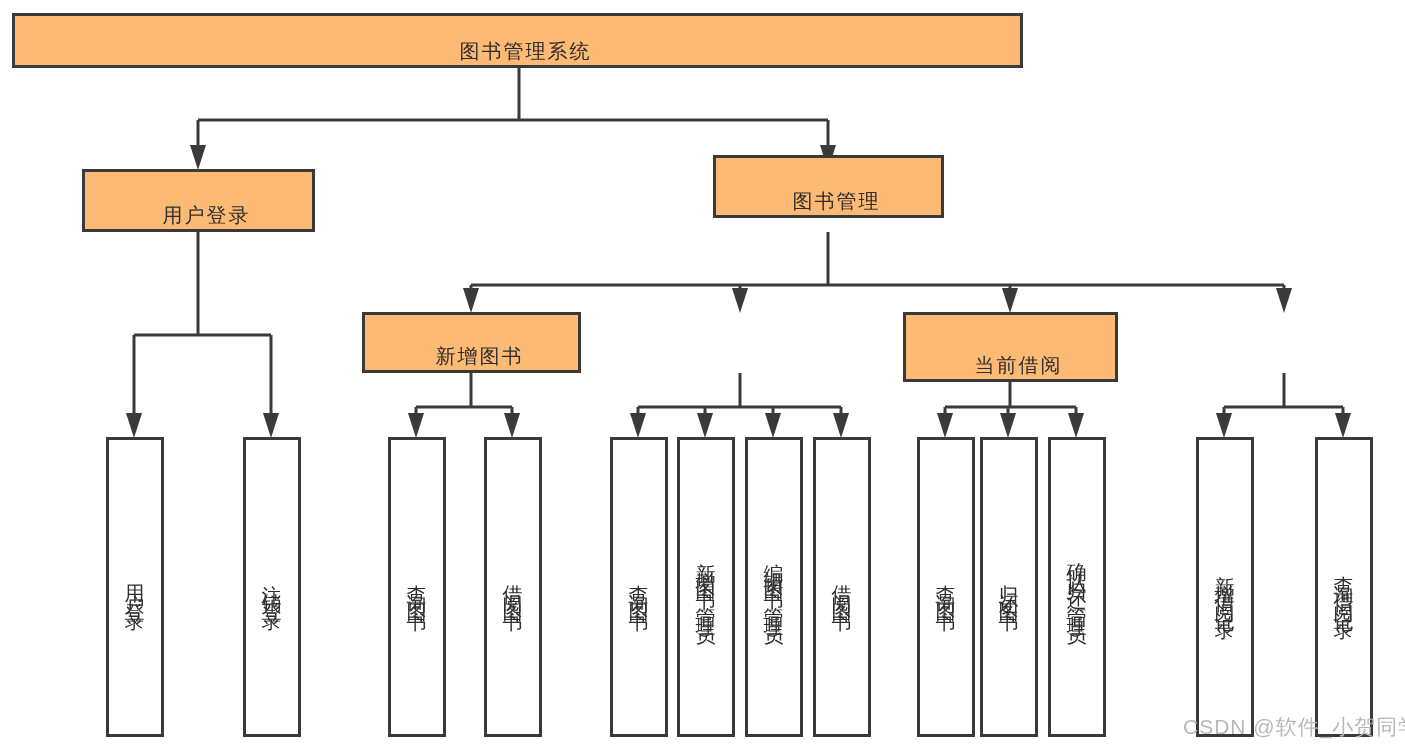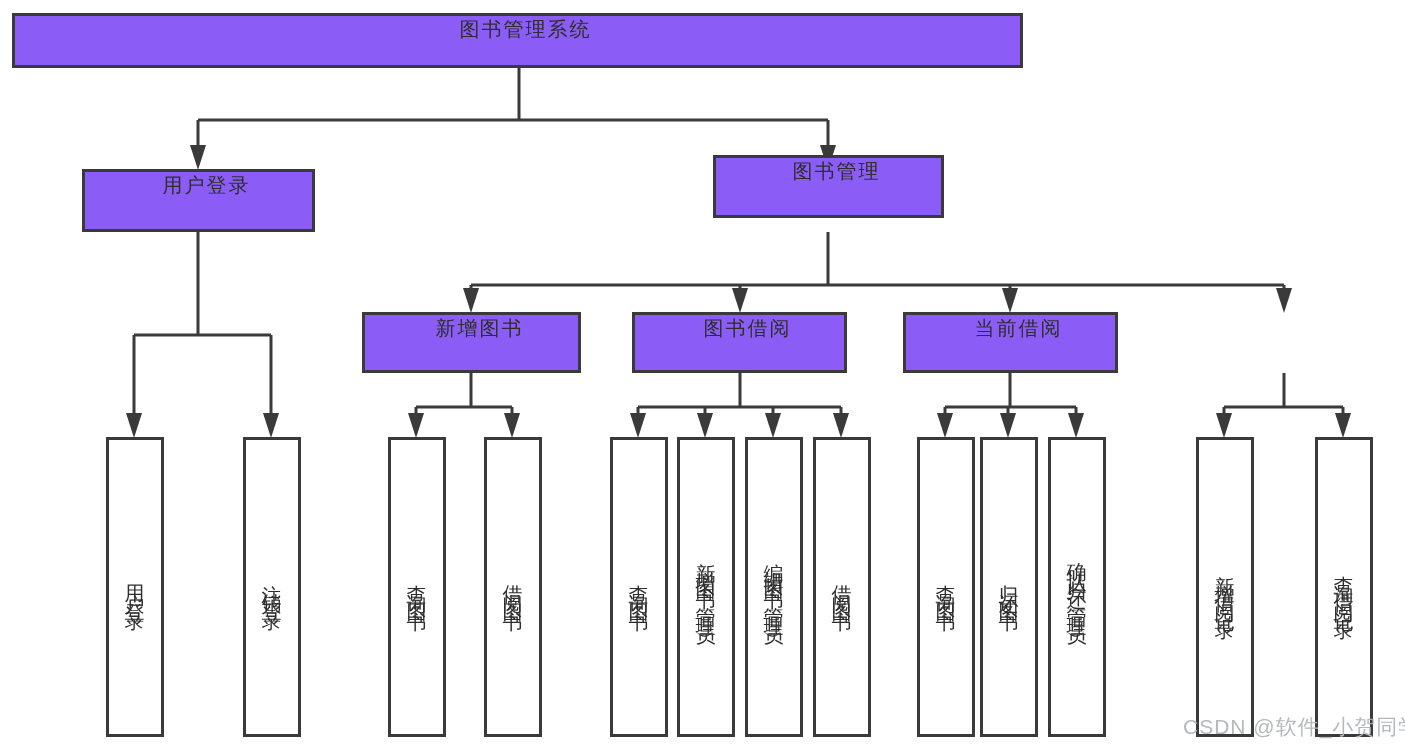--- a/index.html
+++ b/index.html
@@ -8,22 +8,22 @@
     width:1405px;height:747px;
     background:#ffffff;
     overflow:hidden;
     font-family:"Liberation Sans","DejaVu Sans",sans-serif;
   }
   .connectors{position:absolute;left:0;top:0;z-index:1;}
   .hbox{
     position:absolute;
     box-sizing:border-box;
     border:3px solid #3a3a3a;
-    background:#8b5cf6;
-    display:flex;align-items:flex-start;justify-content:center;
+    background:#fdba74;
+    display:flex;align-items:flex-end;justify-content:center;
     font-size:20px;letter-spacing:2px;color:#2e2e2e;
     z-index:2;
     padding-left:16px;
   }
   .leaf{
     position:absolute;
     box-sizing:border-box;
     width:58px;height:300px;top:437px;
     border:3px solid #3a3a3a;
     background:#ffffff;
@@ -104,24 +104,21 @@
   <div class="hbox" style="left:82px;top:169px;width:233px;height:63px;">
     <span>用户登录</span>
   </div>
   <div class="hbox" style="left:713px;top:155px;width:231px;height:63px;">
     <span>图书管理</span>
   </div>
 
   <div class="hbox" style="left:362px;top:312px;width:219px;height:61px;">
     <span>新增图书</span>
   </div>
-  <div class="hbox" style="left:632px;top:312px;width:215px;height:61px;">
-    <span>图书借阅</span>
-  </div>
-  <div class="hbox" style="left:903px;top:312px;width:215px;height:61px;">
+  <div class="hbox" style="left:903px;top:312px;width:215px;height:70px;">
     <span>当前借阅</span>
   </div>
 
   <div class="leaf" style="left:106px;">
     <span class="vtext">用户登录</span>
   </div>
   <div class="leaf" style="left:243px;">
     <span class="vtext">注销登录</span>
   </div>
 

